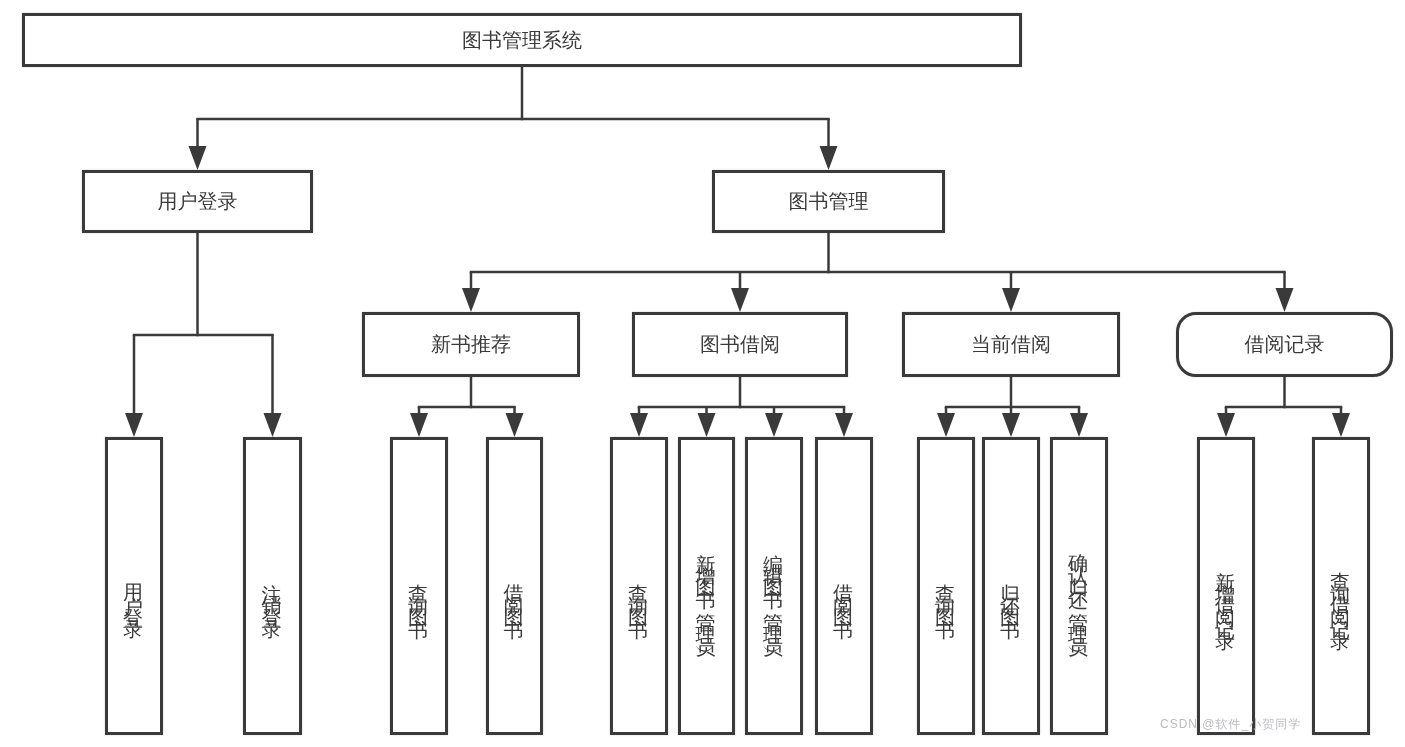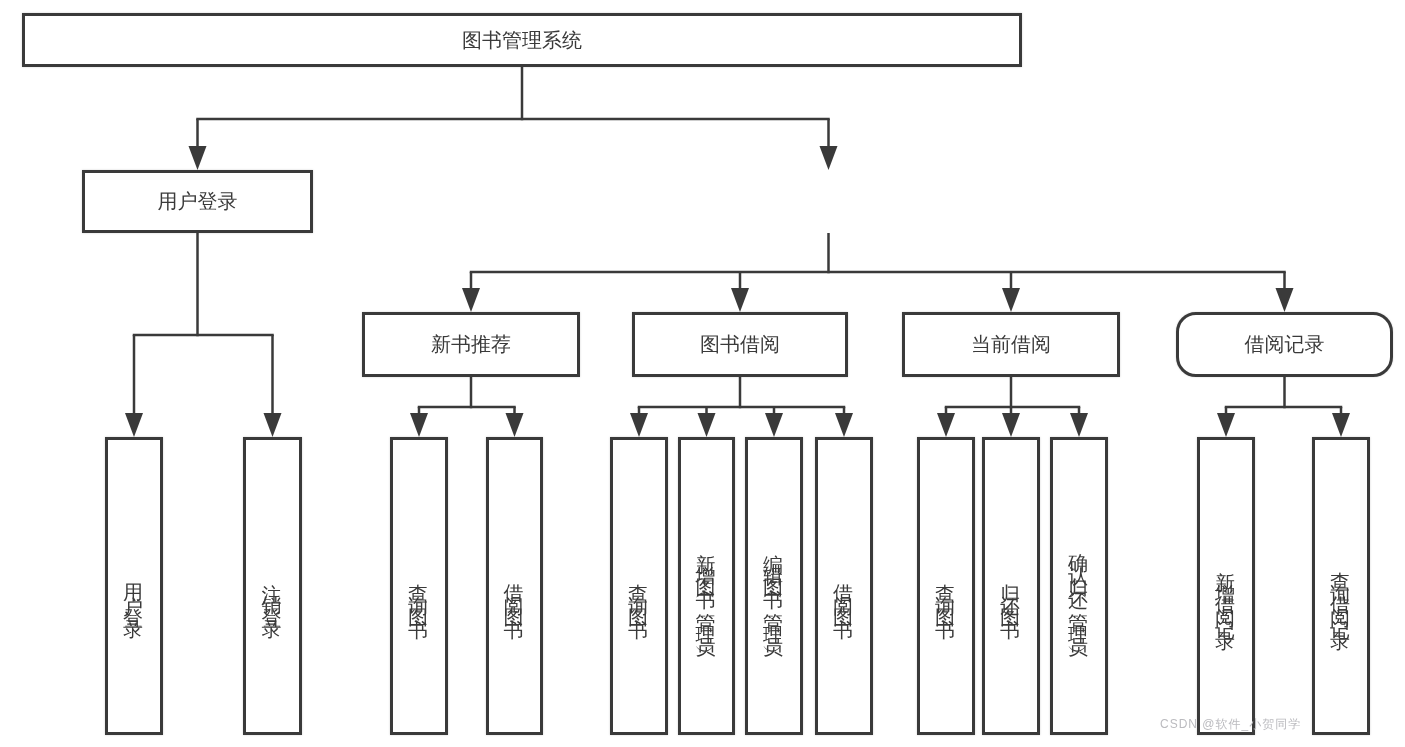--- a/index.html
+++ b/index.html
@@ -111,20 +111,21 @@
       <polygon points="1070,413 1088,413 1079,437" fill="#3a3a3a"></polygon>
       <line x1="1226" y1="407" x2="1226" y2="419" stroke="#3a3a3a" stroke-width="2.5"></line>
       <polygon points="1217,413 1235,413 1226,437" fill="#3a3a3a"></polygon>
       <line x1="1341" y1="407" x2="1341" y2="419" stroke="#3a3a3a" stroke-width="2.5"></line>
       <polygon points="1332,413 1350,413 1341,437" fill="#3a3a3a"></polygon>
     </svg>
 
   <div class="node" style="left:22px; top:13px; width:1000px; height:54px;">图书管理系统</div>
 
   <div class="node" style="left:82px; top:170px; width:231px; height:63px;">用户登录</div>
+  <div class="node" style="left:712px; top:170px; width:233px; height:63px;">图书管理</div>
 
   <div class="node" style="left:362px; top:312px; width:218px; height:65px;text-align:center;">新书推荐</div>
   <div class="node" style="left:632px; top:312px; width:216px; height:65px;">图书借阅</div>
   <div class="node" style="left:902px; top:312px; width:218px; height:65px;">当前借阅</div>
   <div class="node" style="left:1176px; top:312px; width:217px; height:65px;border-radius:20px;">借阅记录</div>
 
   <div class="node leaf" style="left:105px; width:58px;">用户登录</div>
   <div class="node leaf" style="left:243px; width:59px;">注销登录</div>
 
   <div class="node leaf" style="left:390px; width:58px;">查询图书</div>

